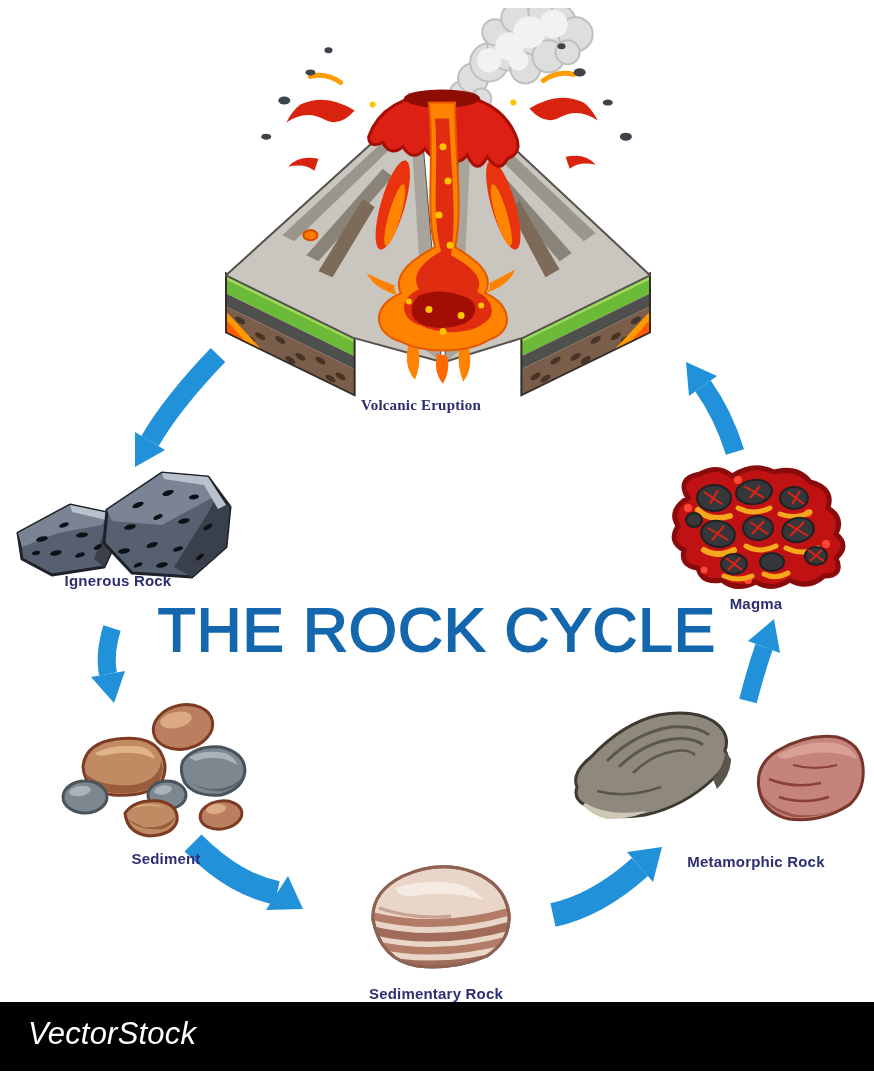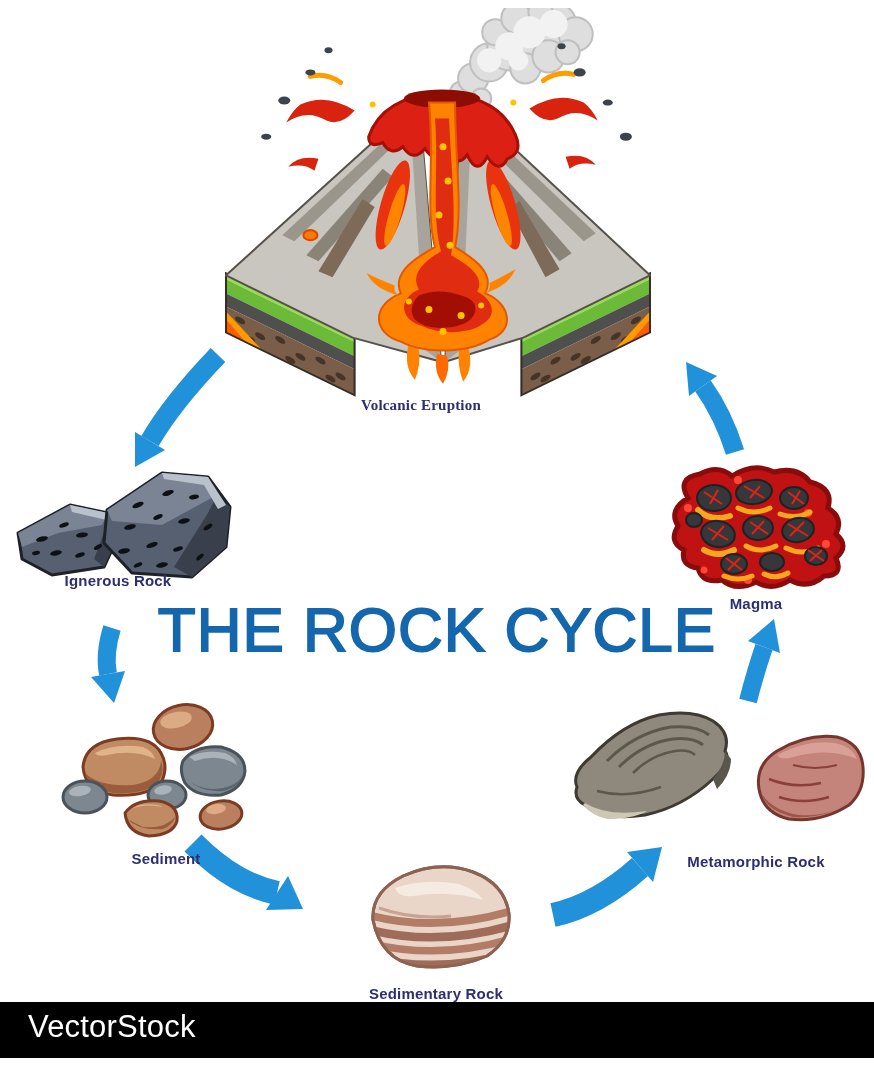--- a/index.html
+++ b/index.html
@@ -19,24 +19,24 @@
     position:absolute;top:594px;left:0;width:100%;text-align:center;
     font-size:62px;font-weight:400;color:var(--title-blue,#1467ad);
     -webkit-text-stroke:1.8px var(--title-blue,#1467ad);
     letter-spacing:1px;white-space:nowrap;
   }
   .arrow{position:absolute;}
   .arrow svg{display:block;width:100%;height:100%;overflow:visible;}
   .arrow-shaft{fill:none;stroke:var(--arrow-blue,#2191d9);}
   .arrow-head{fill:var(--arrow-blue,#2191d9);}
   .footer{
-    position:absolute;left:0;top:1002px;width:874px;height:56px;
+    position:absolute;left:0;top:1002px;width:874px;height:69px;
     background:var(--footer-bg,#000);
     display:flex;align-items:center;justify-content:space-between;
-    box-sizing:border-box;padding:0 26px 6px 28px;
+    box-sizing:border-box;padding:0 26px 6px 28px;font-style:italic;
   }
   .footer-logo{color:var(--footer-text,#fff);font-size:31px;font-weight:500;letter-spacing:.2px;}
   .footer-credit{color:var(--footer-text,#fff);font-size:28px;font-weight:400;letter-spacing:.2px;}
 </style>
 </head>
 <body>
 
 <div id="page">
 
   <div class="illus" style="left:222px;top:8px;width:432px;height:392px;">

